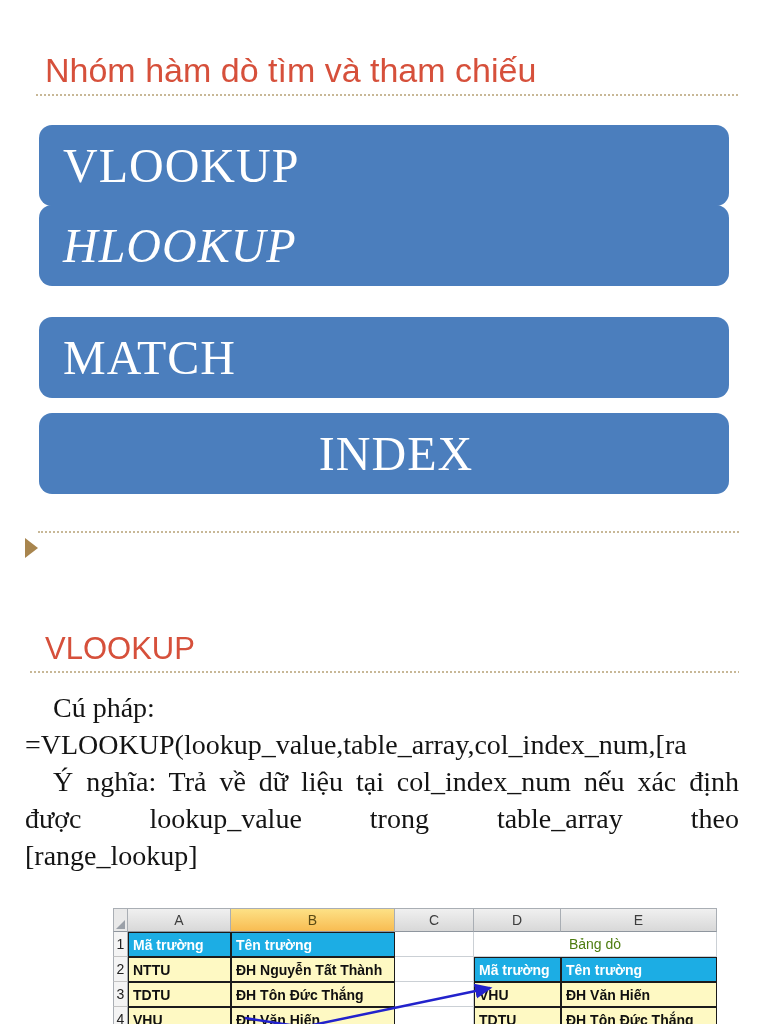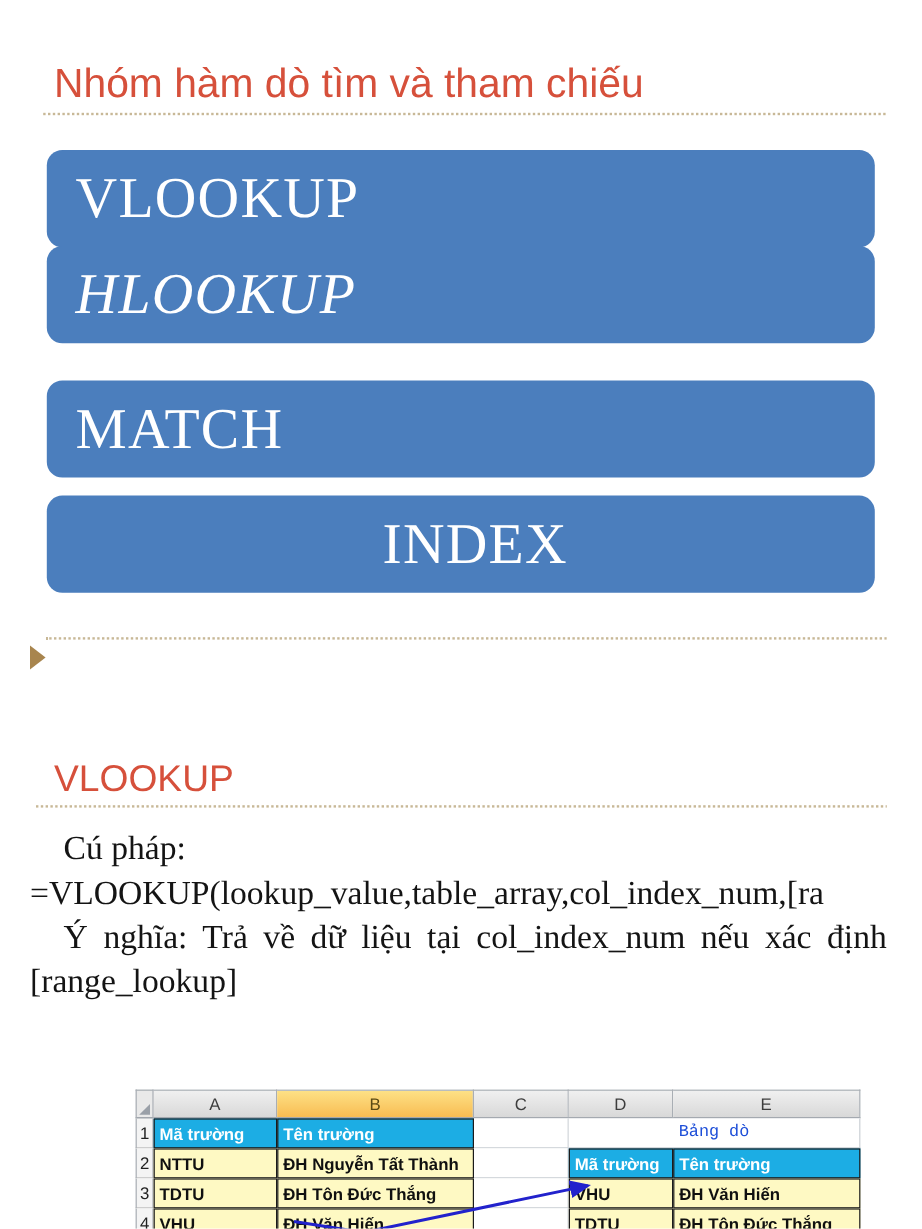--- a/index.html
+++ b/index.html
@@ -80,21 +80,21 @@
   }
   .rowhdr {
     background:#F4F4F4; justify-content:center; color:#222;
     border-right:1px solid #A9AEB4; border-bottom:1px solid #C4C4C4;
     border-left:1px solid #A9AEB4;
   }
   .blank { background:#fff; border-right:1px solid #CBD0D5; border-bottom:1px solid #CBD0D5; }
   .heavy { border:1px solid #1B1B1B; }
   .cyan  { background:#1CADE4; color:#ffffff; font-weight:bold; padding-left:4px; }
   .data  { background:#fef9c3; color:#101010; font-weight:bold; padding-left:4px; }
-  .merge2 { grid-column:span 2; justify-content:center; color:#1d4ed8;font-family:Liberation Mono, monospace; }
+  .merge2 { grid-column:span 2; justify-content:center; color:#4d7c0f; }
 
   .arrow-overlay { position:absolute; left:0; top:0; pointer-events:none; }
 </style>
 </head>
 <body>
 
 <div class="page">
 
   <div class="slide-title">Nhóm hàm dò tìm và tham chiếu</div>
   <div class="dotted d1"></div>
@@ -115,20 +115,21 @@
   <div class="dotted d2"></div>
   <div class="play-tri"></div>
 
   <div class="h2-title">VLOOKUP</div>
   <div class="dotted d3"></div>
 
   <div class="body-text">
     <div class="ln indent">Cú pháp:</div>
     <div class="ln">=VLOOKUP(lookup_value,table_array,col_index_num,[ra</div>
     <div class="ln fill indent">Ý nghĩa: Trả về dữ liệu tại col_index_num nếu xác định</div>
+    <div class="ln fill">được lookup_value trong table_array theo</div>
     <div class="ln">[range_lookup]</div>
   </div>
 
   <div class="sheet">
 
     <div class="cell colhdr corner">
         <span class="tri"></span>
       </div>
     <div class="cell colhdr">A</div>
     <div class="cell colhdr yellow">B</div>

